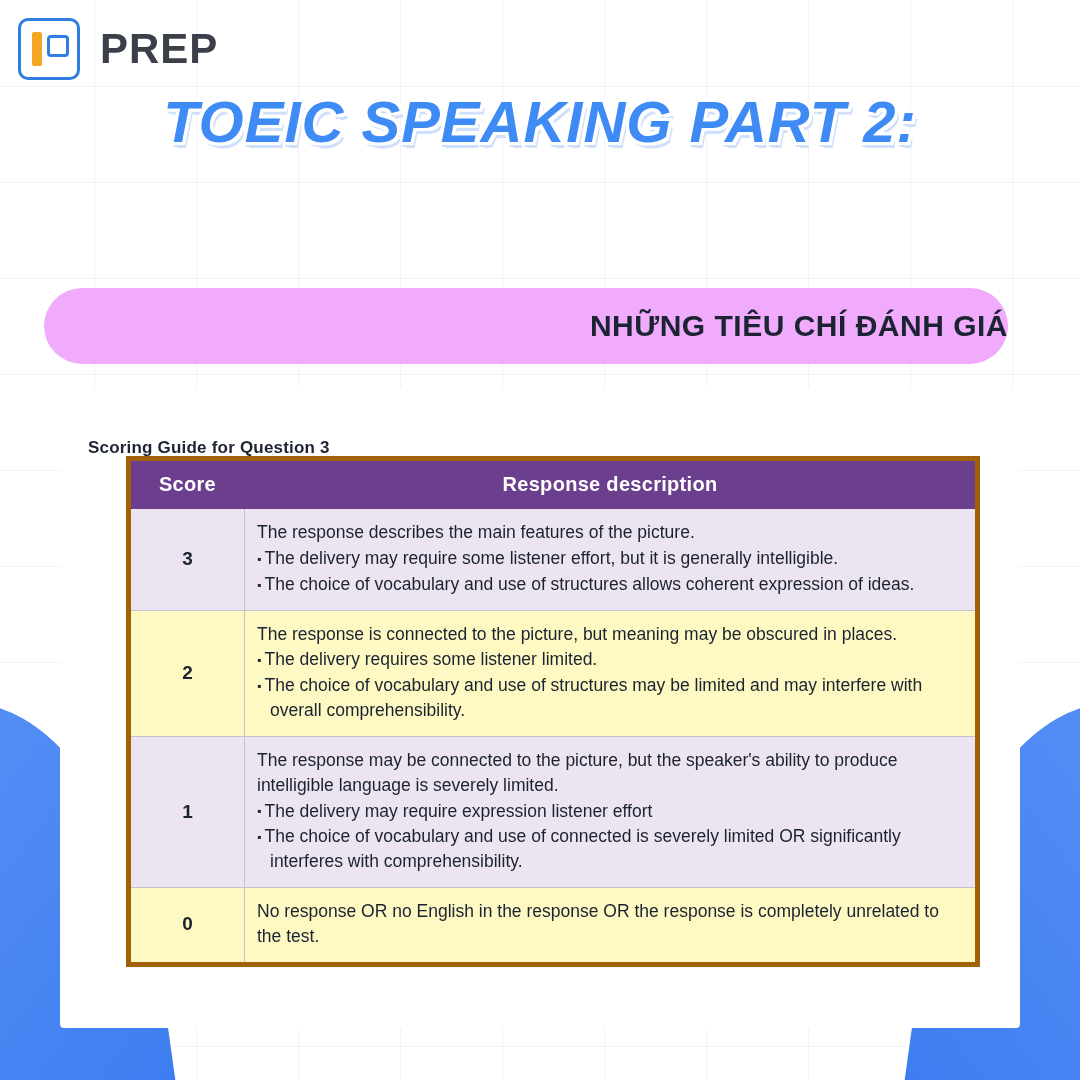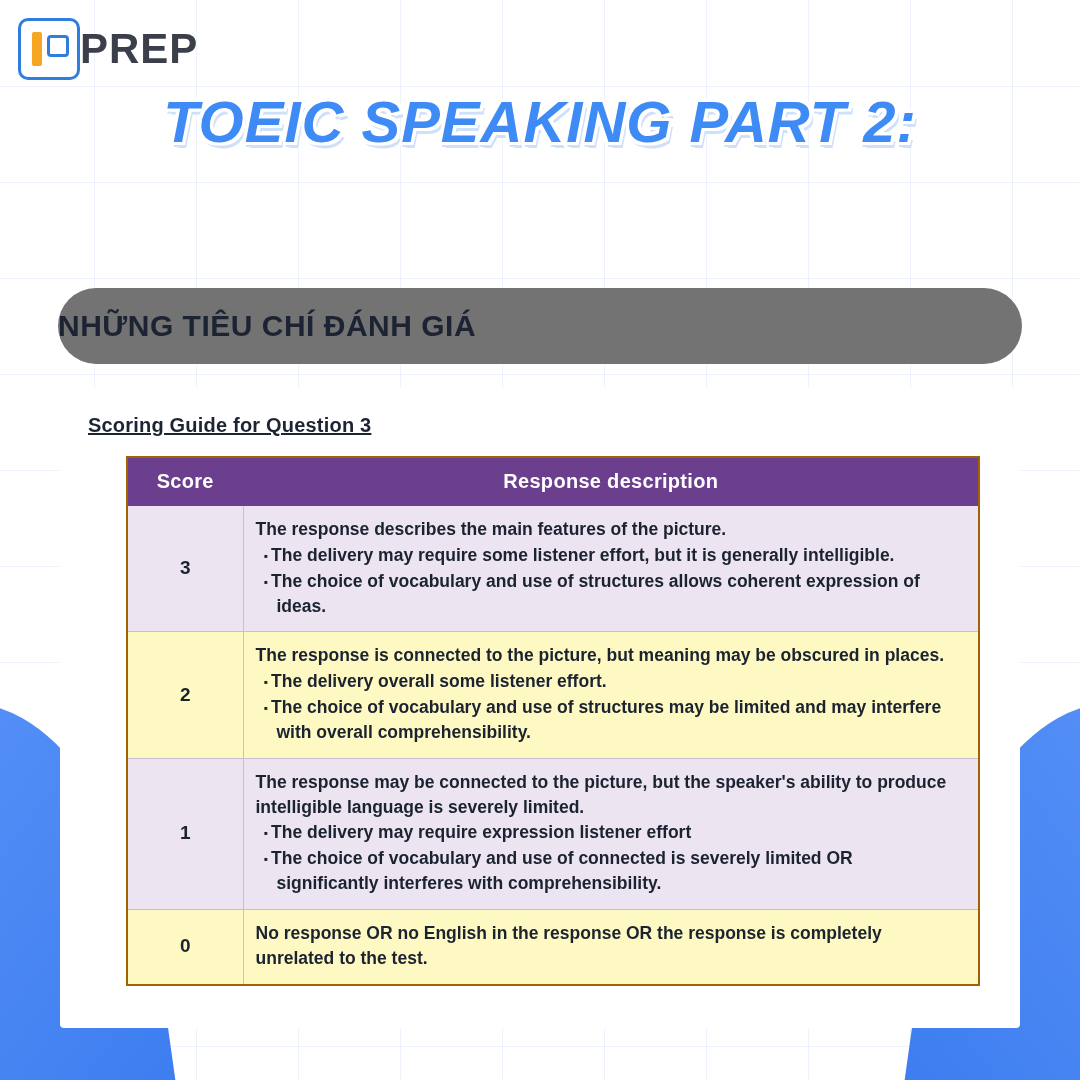--- a/index.html
+++ b/index.html
@@ -48,21 +48,21 @@
     left: 60px; top: 388px;
     width: 960px; height: 640px;
     background: #ffffff;
     border-radius: 4px;
   }
 
   
   #logo {
     position: absolute;
     left: 18px; top: 18px;
-    display: flex; align-items: center; gap: 0;
+    display: flex; align-items: center; gap: 20px;
   }
   #logo-mark {
     position: relative;
     width: 62px; height: 62px;
     border: 3px solid #2f7de1;
     border-radius: 10px;
     background: #ffffff;
   }
   #logo-mark .bar {
     position: absolute; left: 11px; top: 11px;
@@ -102,49 +102,48 @@
       -3px 3px 0 #ffffff,
       3px -3px 0 #ffffff,
       -3px -3px 0 #ffffff,
       0 5px 0 #cfe0fb,
       4px 6px 0 #cfe0fb;
   }
 
   
   #subtitle-pill {
     position: absolute;
-    left: 58px; top: 288px;
+    left: 44px; top: 288px;
     width: 964px; height: 76px;
-    background: #737373;
+    background: #f0abfc;
     border-radius: 38px;
-    display: flex; align-items: center; justify-content: flex-start;
+    display: flex; align-items: center; justify-content: flex-end;
   }
   #subtitle-pill .txt {
     font-size: 30px;
     font-weight: bold;
     color: #1c2333;
     letter-spacing: 0.5px;
   }
 
   
   #guide-heading {
     position: absolute;
-    left: 88px; top: 414px;
-    font-size: 20px;
+    left: 88px; top: 438px;
+    font-size: 17px;
     font-weight: bold;
     color: #1d2433;
     letter-spacing: 0.2px;
-    text-decoration: underline;
   }
   #score-table {
     position: absolute;
     left: 126px; top: 456px;
     width: 854px;
     border-collapse: collapse;
-    border: 2px solid #a16207;
+    border: 5px solid #a16207;
     background: #ffffff;
     table-layout: fixed;
   }
   #score-table th {
     background: #6b3f8e;
     color: #ffffff;
     font-size: 20px;
     font-weight: bold;
     padding: 12px 6px;
     border: 1px solid #6b3f8e;
@@ -158,29 +157,27 @@
     color: #1b2230;
     line-height: 1.42;
   }
   #score-table td.score-cell {
     text-align: center;
     font-weight: bold;
     font-size: 19px;
   }
   #score-table td.desc-cell {
     padding: 11px 23px 12px 12px;
-    font-weight: bold;
   }
   #score-table tr.row-alt td { background: #ece4f1; }
   #score-table tr.row-plain td { background: #fef9c3; }
   #score-table p { margin: 0 0 1px 0; }
   #score-table p.bullet {
     padding-left: 13px;
     text-indent: -13px;
-    margin-left: 8px;
   }
   #score-table p.bullet::before {
     content: "\25AA\00a0";
     font-size: 12px;
     vertical-align: middle;
   }
 </style>
 </head>
 <body>
 
@@ -222,21 +219,21 @@
           <td class="desc-cell">
             <p>The response describes the main features of the picture.</p>
             <p class="bullet">The delivery may require some listener effort, but it is generally intelligible.</p>
             <p class="bullet">The choice of vocabulary and use of structures allows coherent expression of ideas.</p>
           </td>
         </tr>
         <tr class="row-plain">
           <td class="score-cell">2</td>
           <td class="desc-cell">
             <p>The response is connected to the picture, but meaning may be obscured in places.</p>
-            <p class="bullet">The delivery overall some listener effort.</p>
+            <p class="bullet">The delivery requires some listener limited.</p>
             <p class="bullet">The choice of vocabulary and use of structures may be limited and may interfere with overall comprehensibility.</p>
           </td>
         </tr>
         <tr class="row-alt">
           <td class="score-cell">1</td>
           <td class="desc-cell">
             <p>The response may be connected to the picture, but the speaker's ability to produce intelligible language is severely limited.</p>
             <p class="bullet">The delivery may require expression listener effort</p>
             <p class="bullet">The choice of vocabulary and use of connected is severely limited OR significantly interferes with comprehensibility.</p>
           </td>

